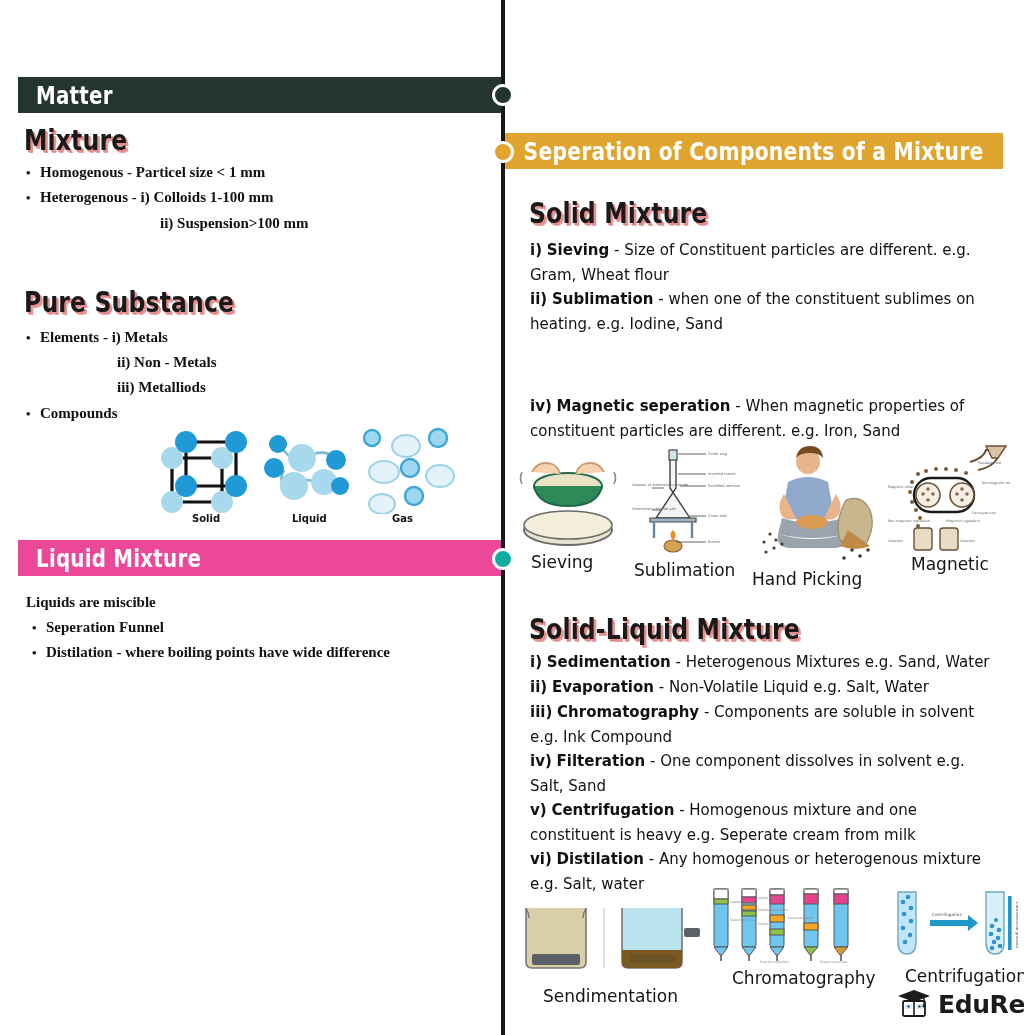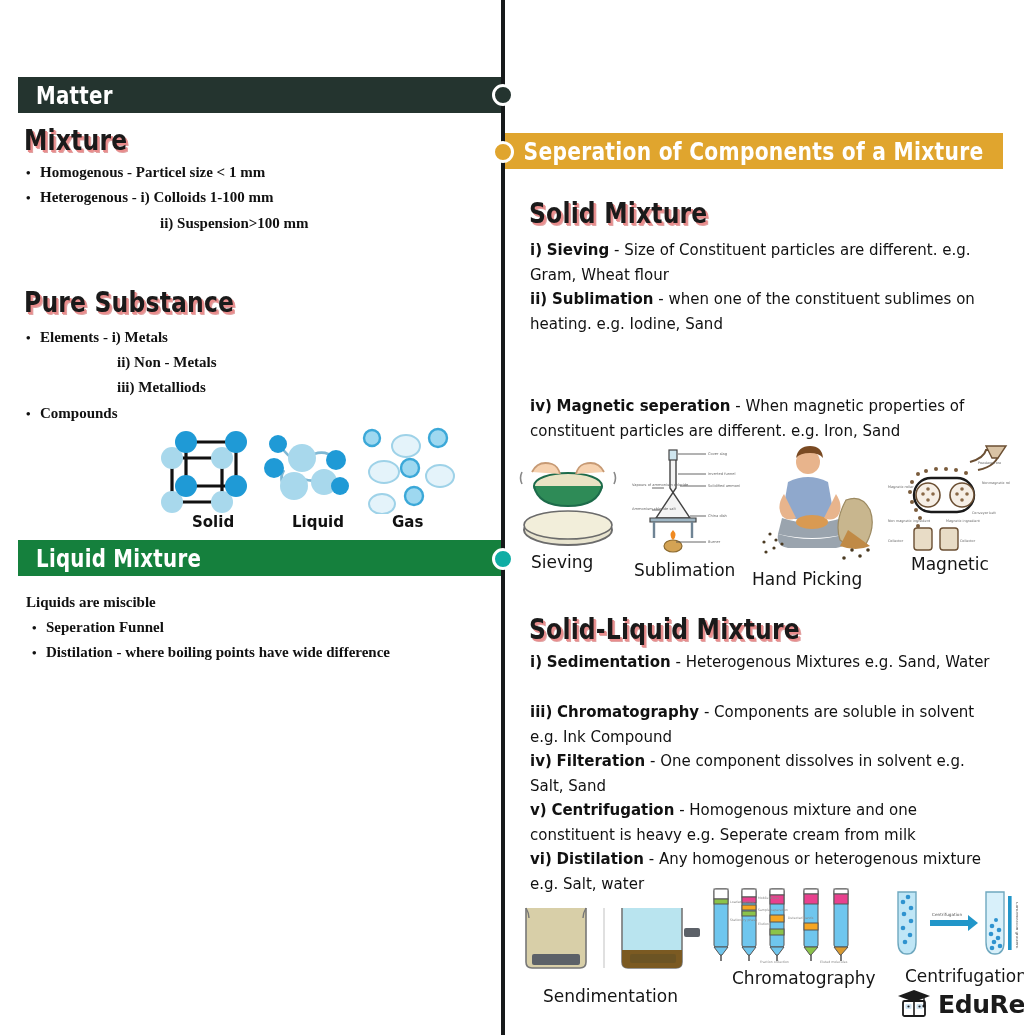--- a/index.html
+++ b/index.html
@@ -36,21 +36,21 @@
     font-family: "DejaVu Sans Condensed", "Liberation Sans Narrow", "Liberation Sans", sans-serif;
     font-weight: bold;
     color: #ffffff;
     font-size: 25px;
     letter-spacing: 0.3px;
     white-space: nowrap;
     transform: scaleX(0.88);
     transform-origin: left center;
   }
   .bar-dark { left: 18px; top: 77px; width: 484px; background: #24342f; padding-left: 18px; }
-  .bar-teal { left: 18px; top: 540px; width: 484px; background: #15803d; padding-left: 18px; }
+  .bar-teal { left: 18px; top: 540px; width: 484px; background: #ec4899; padding-left: 18px; }
   .bar-gold {
     left: 503px; top: 133px; width: 500px; background: #e0a52e;
     justify-content: center; padding: 0 14px;
   }
   .bar-gold .bar-title { transform: scaleX(0.9); transform-origin: center; }
 
   
   .node {
     position: absolute;
     width: 22px; height: 22px;
@@ -108,21 +108,21 @@
     color: #151515;
     white-space: nowrap;
   }
 
   
   .states { position: absolute; left: 150px; top: 424px; width: 330px; height: 110px; }
   .st-label {
     position: absolute;
     font-family: "DejaVu Sans", sans-serif;
     font-weight: bold;
-    font-size: 15px;
+    font-size: 10px;
     color: #111;
   }
 
   
   .ill { position: absolute; overflow: hidden; }
 
   
   .logo { position: absolute; left: 897px; top: 988px; display: flex; align-items: center; gap: 7px; }
   .logo-text {
     font-family: "DejaVu Sans", sans-serif;
@@ -367,20 +367,25 @@
     </svg>
   </div>
   <span class="cap" style="left:911px; top:554px;">Magnetic</span>
 
   <div class="head" style="left:529px; top:612px;">Solid-Liquid Mixture</div>
 
   <div class="para" style="left:530px; top:650px; width:482px;">
     <b>i)</b>
     <b>Sedimentation</b>
     <span>-  Heterogenous Mixtures e.g. Sand, Water</span>
+  </div>
+  <div class="para" style="left:530px; top:675px; width:482px;">
+    <b>ii)</b>
+    <b>Evaporation</b>
+    <span>- Non-Volatile Liquid e.g. Salt, Water</span>
   </div>
   <div class="para" style="left:530px; top:700px; width:470px;">
     <b>iii)</b>
     <b>Chromatography</b>
     <span>- Components are soluble in solvent e.g. Ink Compound</span>
   </div>
   <div class="para" style="left:530px; top:749px; width:472px;">
     <b>iv)</b>
     <b>Filteration</b>
     <span>- One component dissolves in solvent e.g. Salt, Sand</span>

